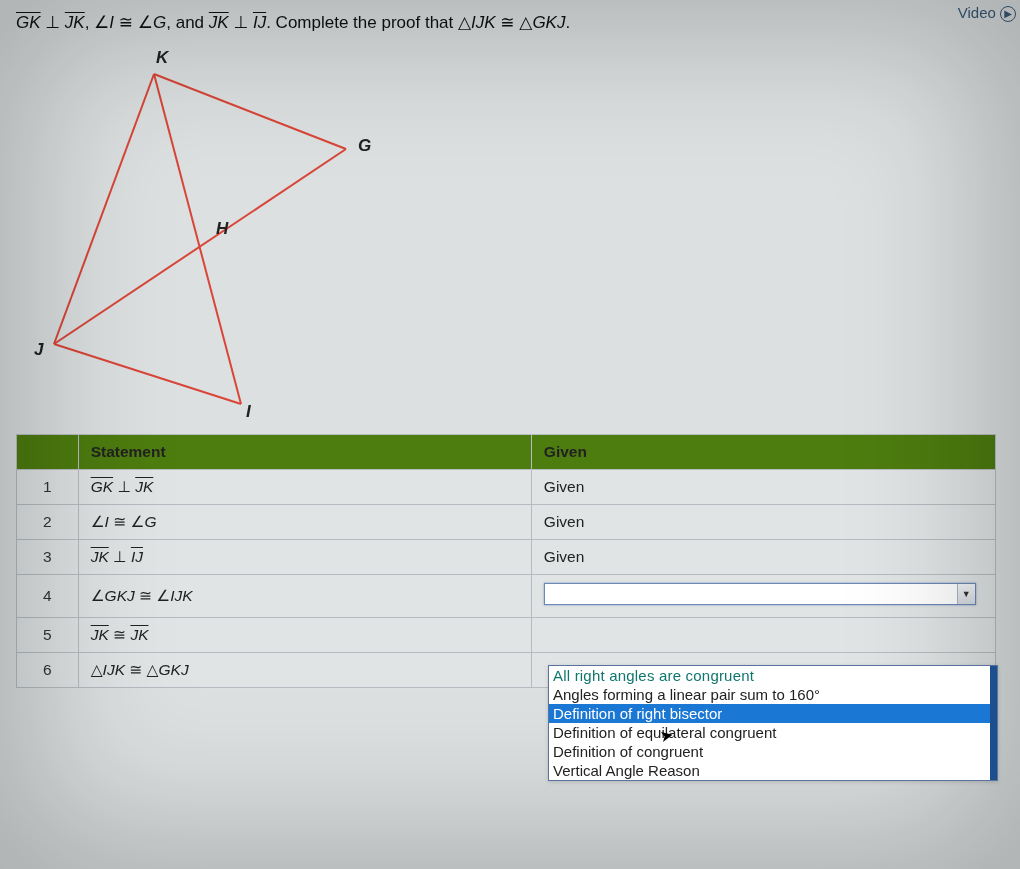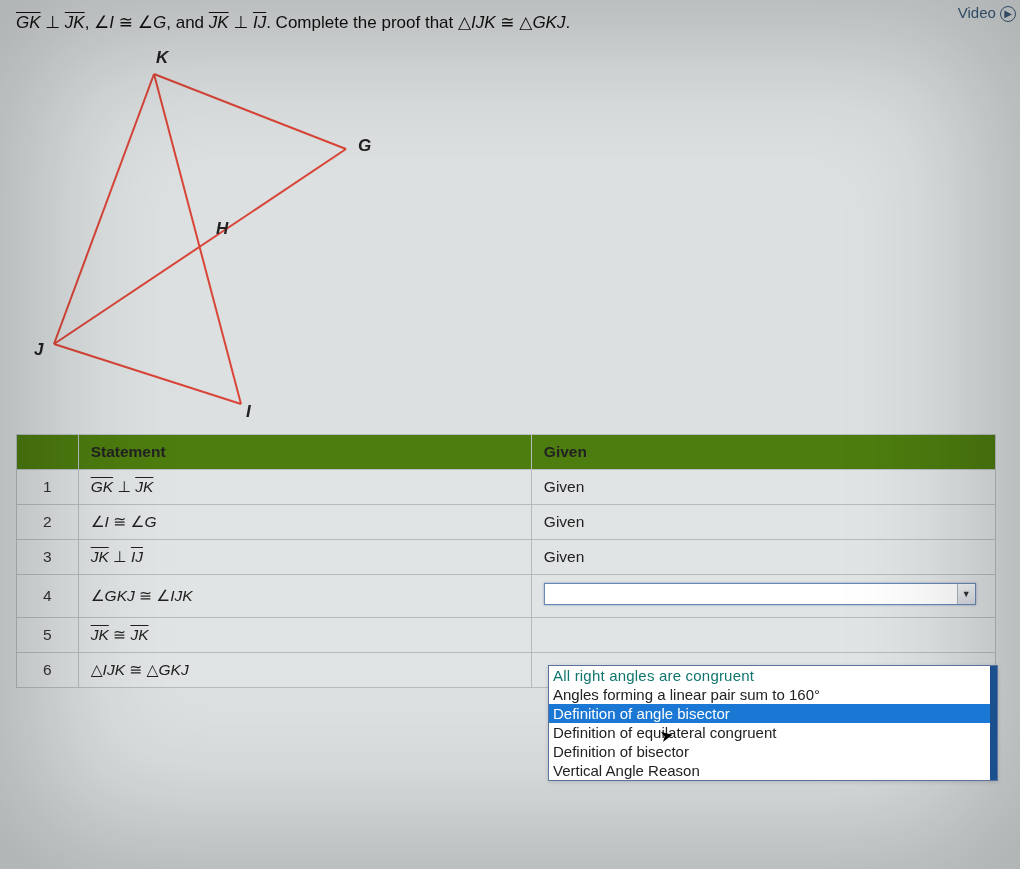--- a/index.html
+++ b/index.html
@@ -219,22 +219,22 @@
         <td class="reasoncol"></td>
       </tr>
     </tbody>
   </table>
 
 </div>
 
 <div class="dropdown-list">
   <div class="opt cut">All right angles are congruent</div>
   <div class="opt">Angles forming a linear pair sum to 160°</div>
-  <div class="opt sel">Definition of angle bisector</div>
+  <div class="opt sel">Definition of right bisector</div>
   <div class="opt">Definition of equilateral congruent</div>
-  <div class="opt">Definition of bisector</div>
+  <div class="opt">Definition of congruent</div>
   <div class="opt">Vertical Angle Reason</div>
   <div class="scrollbar"></div>
 </div>
 
 <div class="cursor-img">➤</div>
 
 <div class="photo-vignette"></div>
 
 </body></html>

